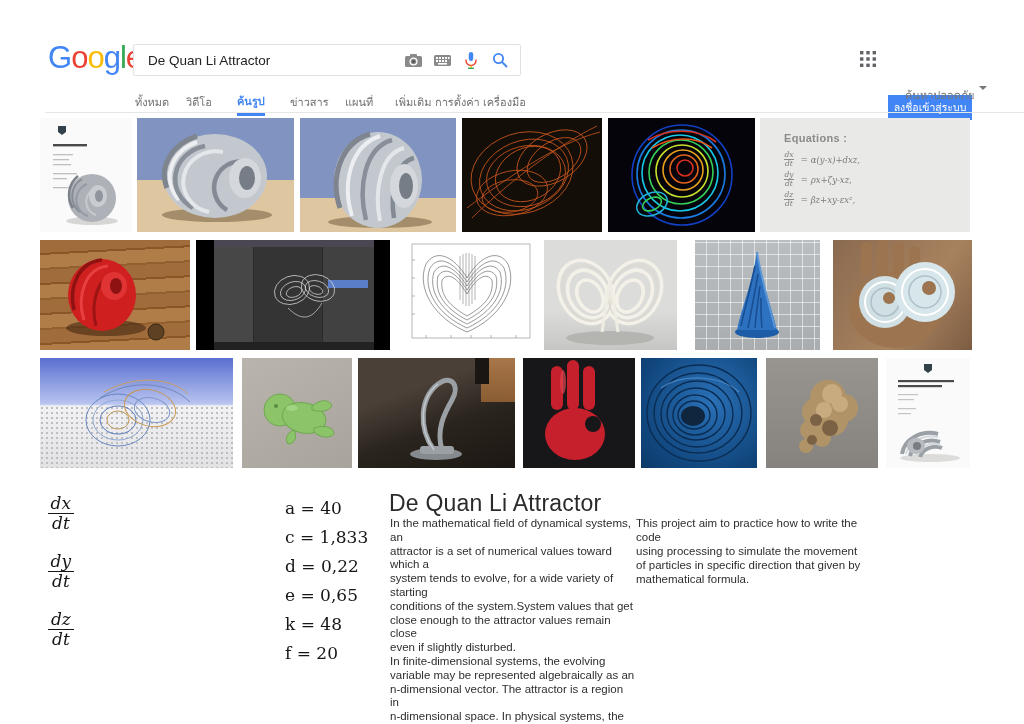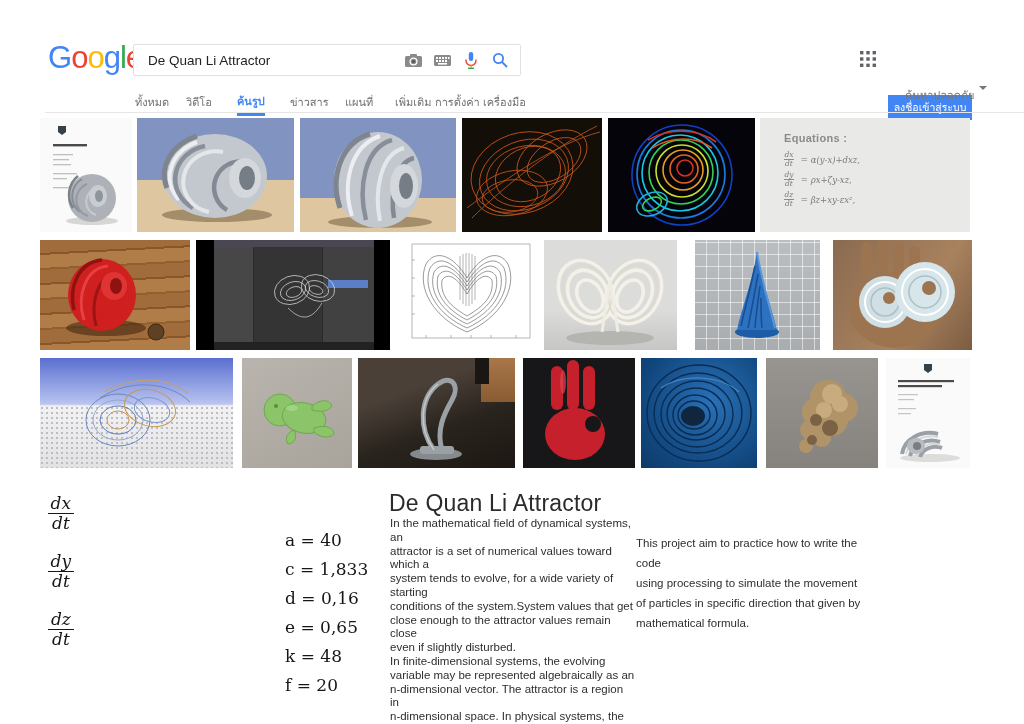--- a/index.html
+++ b/index.html
@@ -46,25 +46,25 @@
              font:italic 7.5px "DejaVu Serif",serif;color:#7a7a78;line-height:8px;}
   .mini-frac .den{border-top:1px solid #8a8a88;padding:0 1px;}
   .mini-rhs{font:italic 8.5px "DejaVu Serif",serif;color:#7a7a78;}
 
   
   .bigeq{position:absolute;display:flex;align-items:center;gap:12px;color:#161616;}
   .bigfrac{display:inline-flex;flex-direction:column;align-items:center;
            font:italic 17px "DejaVu Serif",serif;line-height:19px;}
   .bigfrac .den{border-top:1.4px solid #161616;padding:0 4px;}
   .bigeq .rhs{font:italic 19px "DejaVu Serif",serif;letter-spacing:1.5px;}
-  .param{position:absolute;left:285px;font:17px "DejaVu Serif",serif;color:#161616;margin-top:32px;}
+  .param{position:absolute;left:285px;font:17px "DejaVu Serif",serif;color:#161616;}
   #article-title{position:absolute;left:389px;top:490px;font-size:23px;color:#2b2b2b;letter-spacing:.2px;}
   #article-body{position:absolute;left:390px;top:517px;width:245px;font-size:11.5px;line-height:13.8px;
                 color:#2e2e2e;white-space:pre-line;}
-  #side-note{position:absolute;left:636px;top:533px;width:235px;font-size:11.5px;line-height:20px;
+  #side-note{position:absolute;left:636px;top:516px;width:235px;font-size:11.5px;line-height:14px;
              color:#2e2e2e;white-space:pre-line;}
 </style>
 </head>
 <body>
 
 <div id="page">
 
   <div id="logo"><span class="l0">G</span><span class="l1">o</span><span class="l2">o</span><span class="l3">g</span><span class="l4">l</span><span class="l5">e</span></div>
 
   <div id="searchbox">
@@ -509,21 +509,21 @@
   </div>
   <div class="bigeq" style="left:48px;top:610px">
     <span class="bigfrac">
         <span>dz</span>
         <span class="den">dt</span>
       </span>
   </div>
 
   <div class="param" style="top:498px">a = 40</div>
   <div class="param" style="top:527px">c = 1,833</div>
-  <div class="param" style="top:556px">d = 0,16</div>
+  <div class="param" style="top:556px">d = 0,22</div>
   <div class="param" style="top:585px">e = 0,65</div>
   <div class="param" style="top:614px">k = 48</div>
   <div class="param" style="top:643px">f = 20</div>
 
   <div id="article-title">De Quan Li Attractor</div>
   <div id="article-body">In the mathematical field of dynamical systems, an
 attractor is a set of numerical values toward which a
 system tends to evolve, for a wide variety of starting
 conditions of the system.System values that get
 close enough to the attractor values remain close

